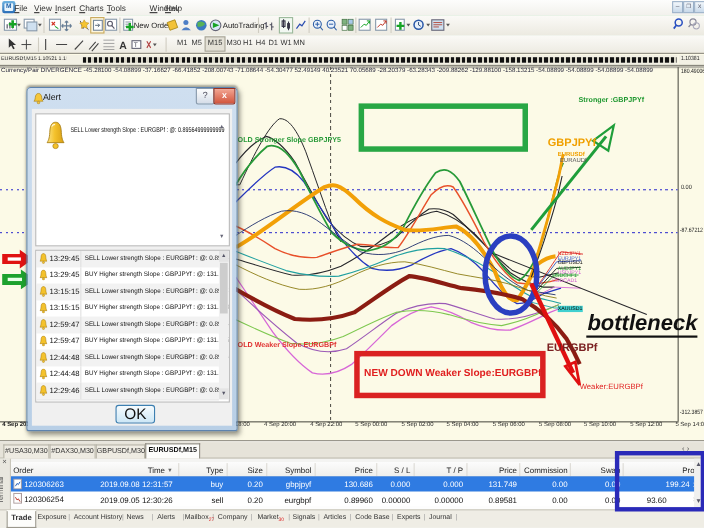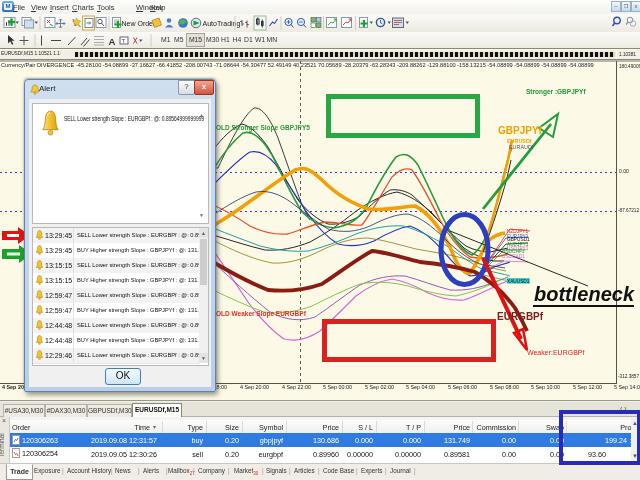--- a/index.html
+++ b/index.html
@@ -232,20 +232,21 @@
     <g>
       <path d="M2 231 L18 231 L18 227 L30 235.5 L18 244 L18 240 L2 240 Z" fill="#e01212"></path>
       <rect x="7" y="234" width="12" height="3" fill="#fff"></rect>
       <path d="M2 249 L19 249 L19 245 L32 254 L19 263 L19 259 L2 259 Z" fill="#1da12e"></path>
       <rect x="7" y="252.5" width="13" height="3" fill="#e8ffe8"></rect>
     </g>
   </svg>
 
   <div class="abs" style="left:216px;top:75px;font-size:6.5px;font-weight:bold;color:#279a38;white-space:nowrap;">OLD Stronger Slope GBPJPY5</div>
   <div class="abs" style="left:216px;top:261px;font-size:6.5px;font-weight:bold;color:#e03030;white-space:nowrap;">OLD Weaker Slope EURGBPf</div>
+  <div class="abs" style="left:331px;top:285px;font-size:9.2px;font-weight:bold;color:#e02020;white-space:nowrap;">NEW DOWN Weaker Slope:EURGBPf</div>
   <div class="abs" style="left:526px;top:38.5px;font-size:6.5px;font-weight:bold;color:#1f9830;white-space:nowrap;">Stronger :GBPJPYf</div>
   <div class="abs" style="left:498px;top:76px;font-size:10px;font-weight:bold;color:#f0a000;white-space:nowrap;">GBPJPYf</div>
   <div class="abs" style="left:507px;top:89px;font-size:6px;font-weight:bold;color:#f0a000;white-space:nowrap;transform:scale(0.9);transform-origin:0 0;">EURUSDf</div>
   <div class="abs" style="left:509px;top:95px;font-size:6px;color:#555;white-space:nowrap;transform:scale(0.9);transform-origin:0 0;">EURAUDf</div>
   <div class="abs" style="left:534px;top:233px;font-size:20px;font-weight:bold;font-style:italic;color:#111;white-space:nowrap;line-height:24px;">bottleneck</div>
   <div class="abs" style="left:533px;top:256px;width:101px;height:2px;background:#111;"></div>
   <div class="abs" style="left:497px;top:262px;font-size:10px;font-weight:bold;color:#7a2020;white-space:nowrap;">EURGBPf</div>
   <div class="abs" style="left:527px;top:300px;font-size:7px;color:#e02020;white-space:nowrap;">Weaker:EURGBPf</div>
 
   <div class="abs" style="left:507px;top:180px;font-size:5px;line-height:4.6px;white-space:nowrap;transform:scale(0.95);transform-origin:0 0;">
@@ -374,21 +375,21 @@
             <span class="abs" style="left:40px;top:0px;width:1px;height:15px;background:#e0e0e0;"></span>
             <span class="abs" style="left:44px;top:4px;font-size:6px;color:#111;white-space:nowrap;transform:scale(0.95,1);transform-origin:0 0;">SELL Lower strength Slope : EURGBPf : @: 0.896310...</span>
           </div>
       <div class="abs" style="left:166px;top:0px;width:9px;height:135px;background:#f0f0f0;">
         <div style="height:10px;background:#e4e4e4;text-align:center;font-size:5px;color:#556;line-height:10px;">▲</div>
         <div style="height:46px;background:#cdcdcd;margin:1px 1px;"></div>
         <div class="abs" style="bottom:0;width:9px;height:10px;background:#e4e4e4;text-align:center;font-size:5px;color:#556;line-height:10px;">▼</div>
       </div>
     </div>
 
-    <div class="abs" style="left:76px;top:269px;width:34px;height:15px;background:linear-gradient(#f6fbfe,#cde7f6);border:1px solid #3c7fb1;border-radius:3px;text-align:center;font-size:10px;color:#111;line-height:14px;">OK</div>
+    <div class="abs" style="left:76px;top:269px;width:34px;height:15px;background:linear-gradient(#f6fbfe,#cde7f6);border:1px solid #3c7fb1;border-radius:3px;text-align:center;font-size:14px;color:#111;line-height:14px;">OK</div>
   </div>
 </div>
 
 <div class="abs" id="terminal" style="left:0;top:400px;width:640px;height:80px;background:#f0efe8;border-top:1px solid #9a978c;">
   <div class="abs" style="left:0;top:1px;width:640px;height:14px;background:#e6e3d9;border-bottom:1px solid #b5b2a6;">
     <div class="abs" style="left:3px;top:2px;width:40px;height:12px;background:#eeebe2;border:1px solid #b5b2a6;border-bottom:none;text-align:center;font-size:6.5px;color:#333;line-height:12px;">#USA30,M30</div>
     <div class="abs" style="left:45px;top:2px;width:40px;height:12px;background:#eeebe2;border:1px solid #b5b2a6;border-bottom:none;text-align:center;font-size:6.5px;color:#333;line-height:12px;">#DAX30,M30</div>
     <div class="abs" style="left:87px;top:2px;width:43px;height:12px;background:#eeebe2;border:1px solid #b5b2a6;border-bottom:none;text-align:center;font-size:6.5px;color:#333;line-height:12px;">GBPUSDf,M30</div>
     <div class="abs" style="left:132px;top:1px;width:48px;height:13px;background:#fdfdfb;border:1px solid #8a877c;border-bottom:none;text-align:center;font-size:6.5px;color:#111;line-height:12px;font-weight:bold;">EURUSDf,M15</div>
     <div class="abs" style="left:620px;top:3px;font-size:7px;color:#555;">‹&nbsp;›</div>

